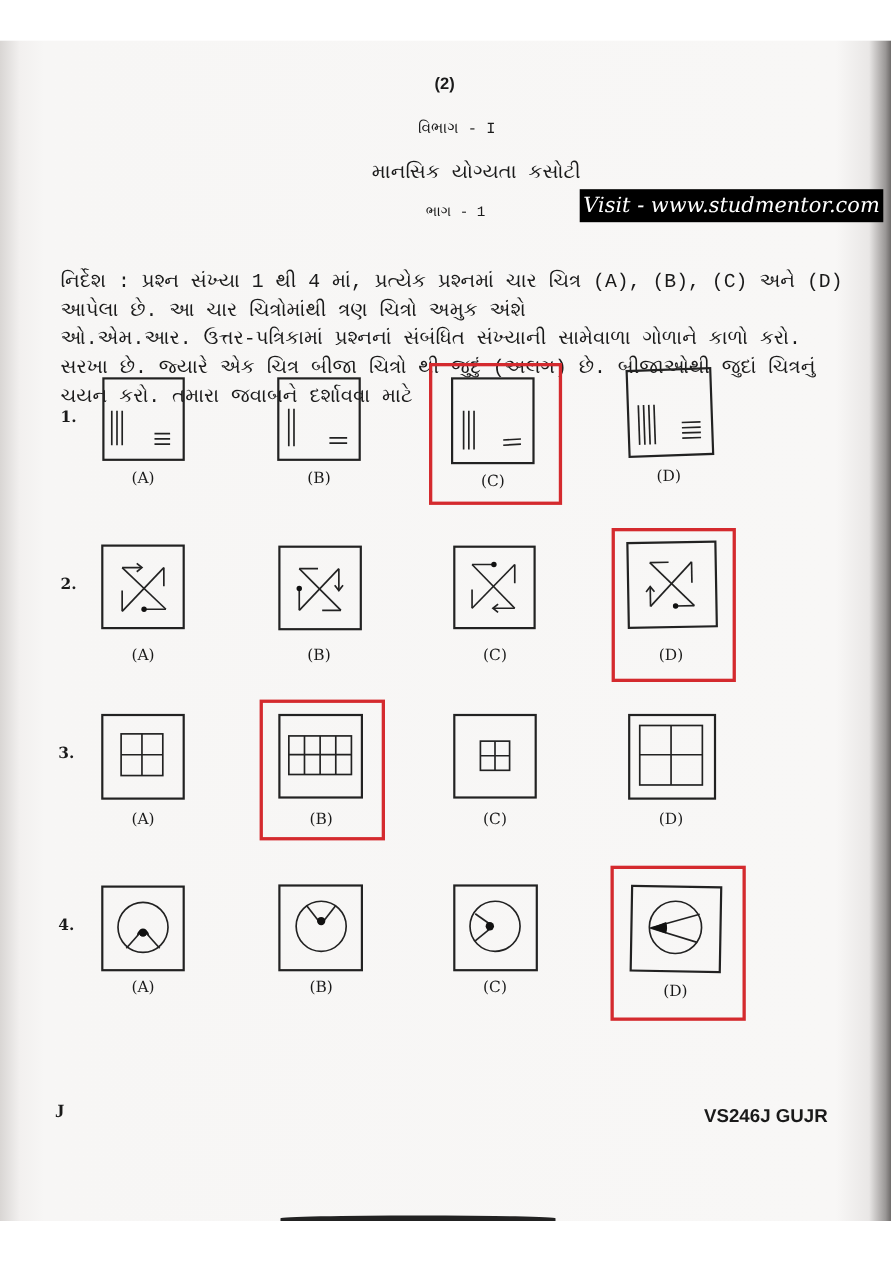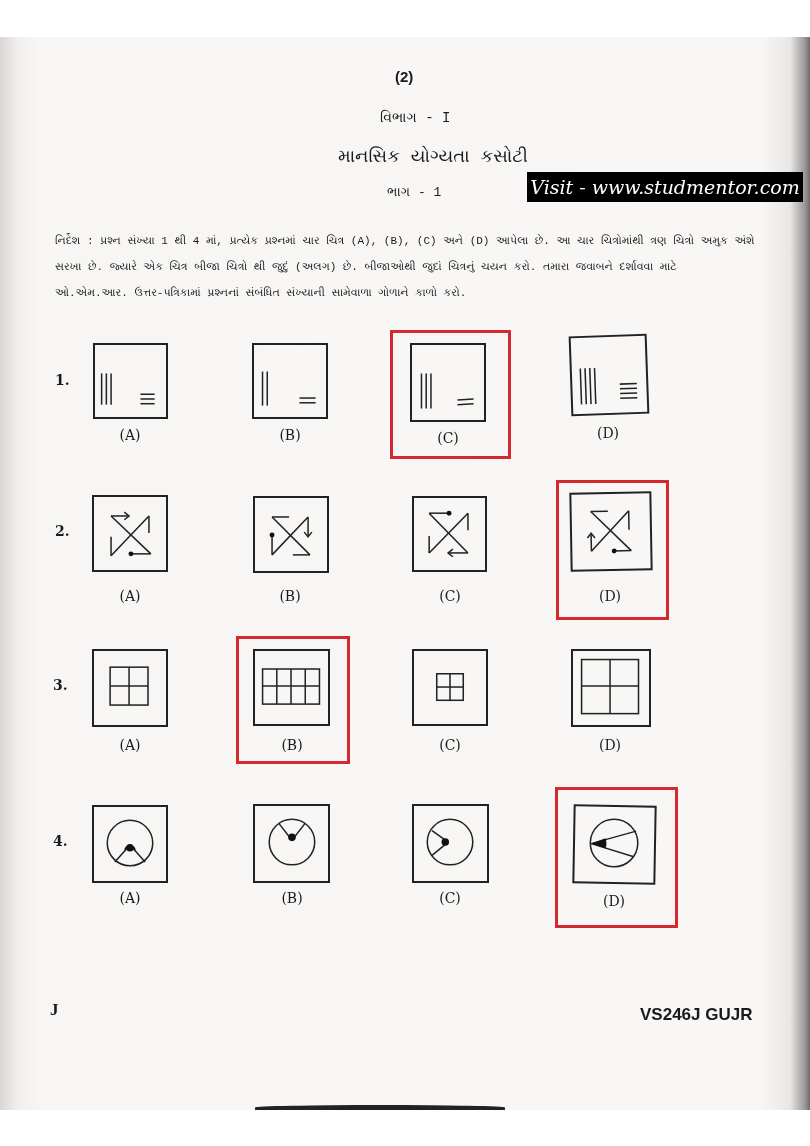--- a/index.html
+++ b/index.html
@@ -8,21 +8,21 @@
   .sheet { position:absolute; left:0; top:37px; width:810px; height:1073px;
            background:linear-gradient(90deg,#d9d6d4 0px,#f2f0ef 18px,#f7f6f5 40px,#f8f7f6 760px,#e9e7e6 790px,#9a9796 805px,#6e6b6a 810px); }
   .abs { position:absolute;font-family:Liberation Mono, monospace; }
   .page-num { left:395px; top:68px; font-family:"Liberation Sans", sans-serif; font-weight:bold; font-size:15px; }
   .center { font-size:14px; white-space:nowrap; }
   .vibhag { left:380px; top:110px; }
   .subject { left:338px; top:147px; font-size:18px; }
   .bhag { left:368px; top:185px; font-size:13px;margin-left:19px; }
   .banner { left:527px; top:172px; width:276px; height:30px; background:#000; color:#fff;
             font-family:"DejaVu Serif", serif; font-style:italic; font-size:19px; line-height:30px; text-align:center; }
-  .instr { left:55px; top:228px; width:735px; font-size:11px; line-height:26px; }
+  .instr { left:55px; top:244px; width:735px; font-size:18px; line-height:26px; }
   .qnum { font-family:"DejaVu Serif", serif; font-weight:bold; font-size:14px; }
   .fig { position:absolute; border:2px solid #222; box-sizing:border-box; background:transparent; }
   .lbl { position:absolute; font-size:14px; text-align:center; width:60px; }
   .redbox { position:absolute; border:3px solid #d42a2e; box-sizing:border-box; }
   .fig svg { position:absolute; left:0; top:0; width:100%; height:100%; }
   .foot-j { left:50px; top:1000px; font-family:"Liberation Serif", serif; font-weight:bold; font-size:17px; }
   .foot-code { left:640px; top:1005px; font-family:"Liberation Sans", sans-serif; font-weight:bold; font-size:17px;text-align:center; }
   .bottom-shadow { left:255px; top:1105px; width:250px; height:5px; background:#222; border-radius:50% 50% 0 0; }
 </style>
 </head>
@@ -31,22 +31,22 @@
 <div class="sheet"></div>
 
 <div class="abs page-num">(2)</div>
 <div class="abs center vibhag">વિભાગ - I</div>
 <div class="abs center subject">માનસિક યોગ્યતા કસોટી</div>
 <div class="abs center bhag">ભાગ - 1</div>
 <div class="abs banner">Visit - www.studmentor.com</div>
 
 <div class="abs instr">
   <div>નિર્દેશ : પ્રશ્ન સંખ્યા 1 થી 4 માં, પ્રત્યેક પ્રશ્નમાં ચાર ચિત્ર (A), (B), (C) અને (D) આપેલા છે.  આ ચાર ચિત્રોમાંથી ત્રણ ચિત્રો અમુક અંશે</div>
+  <div>ઓ.એમ.આર. ઉત્તર-પત્રિકામાં પ્રશ્નનાં સંબંધિત સંખ્યાની સામેવાળા ગોળાને કાળો કરો.</div>
   <div>સરખા છે.  જ્યારે એક ચિત્ર બીજા ચિત્રો થી જુદું (અલગ) છે.  બીજાઓથી જુદાં ચિત્રનું ચયન કરો.  તમારા જવાબને દર્શાવવા માટે</div>
-  <div>ઓ.એમ.આર. ઉત્તર-પત્રિકામાં પ્રશ્નનાં સંબંધિત સંખ્યાની સામેવાળા ગોળાને કાળો કરો.</div>
 </div>
 
 <div class="abs qnum" style="left:55px;top:372px;">1.</div>
 <div class="fig" style="left:93px;top:343px;width:75px;height:76px;">
   <svg viewBox="0 0 75 76">
       <g stroke="#222" stroke-width="1.6">
         <line x1="7" y1="30" x2="7" y2="63"></line>
         <line x1="12" y1="30" x2="12" y2="63"></line>
         <line x1="17" y1="30" x2="17" y2="63"></line>
         <line x1="48" y1="52" x2="63" y2="52"></line>

